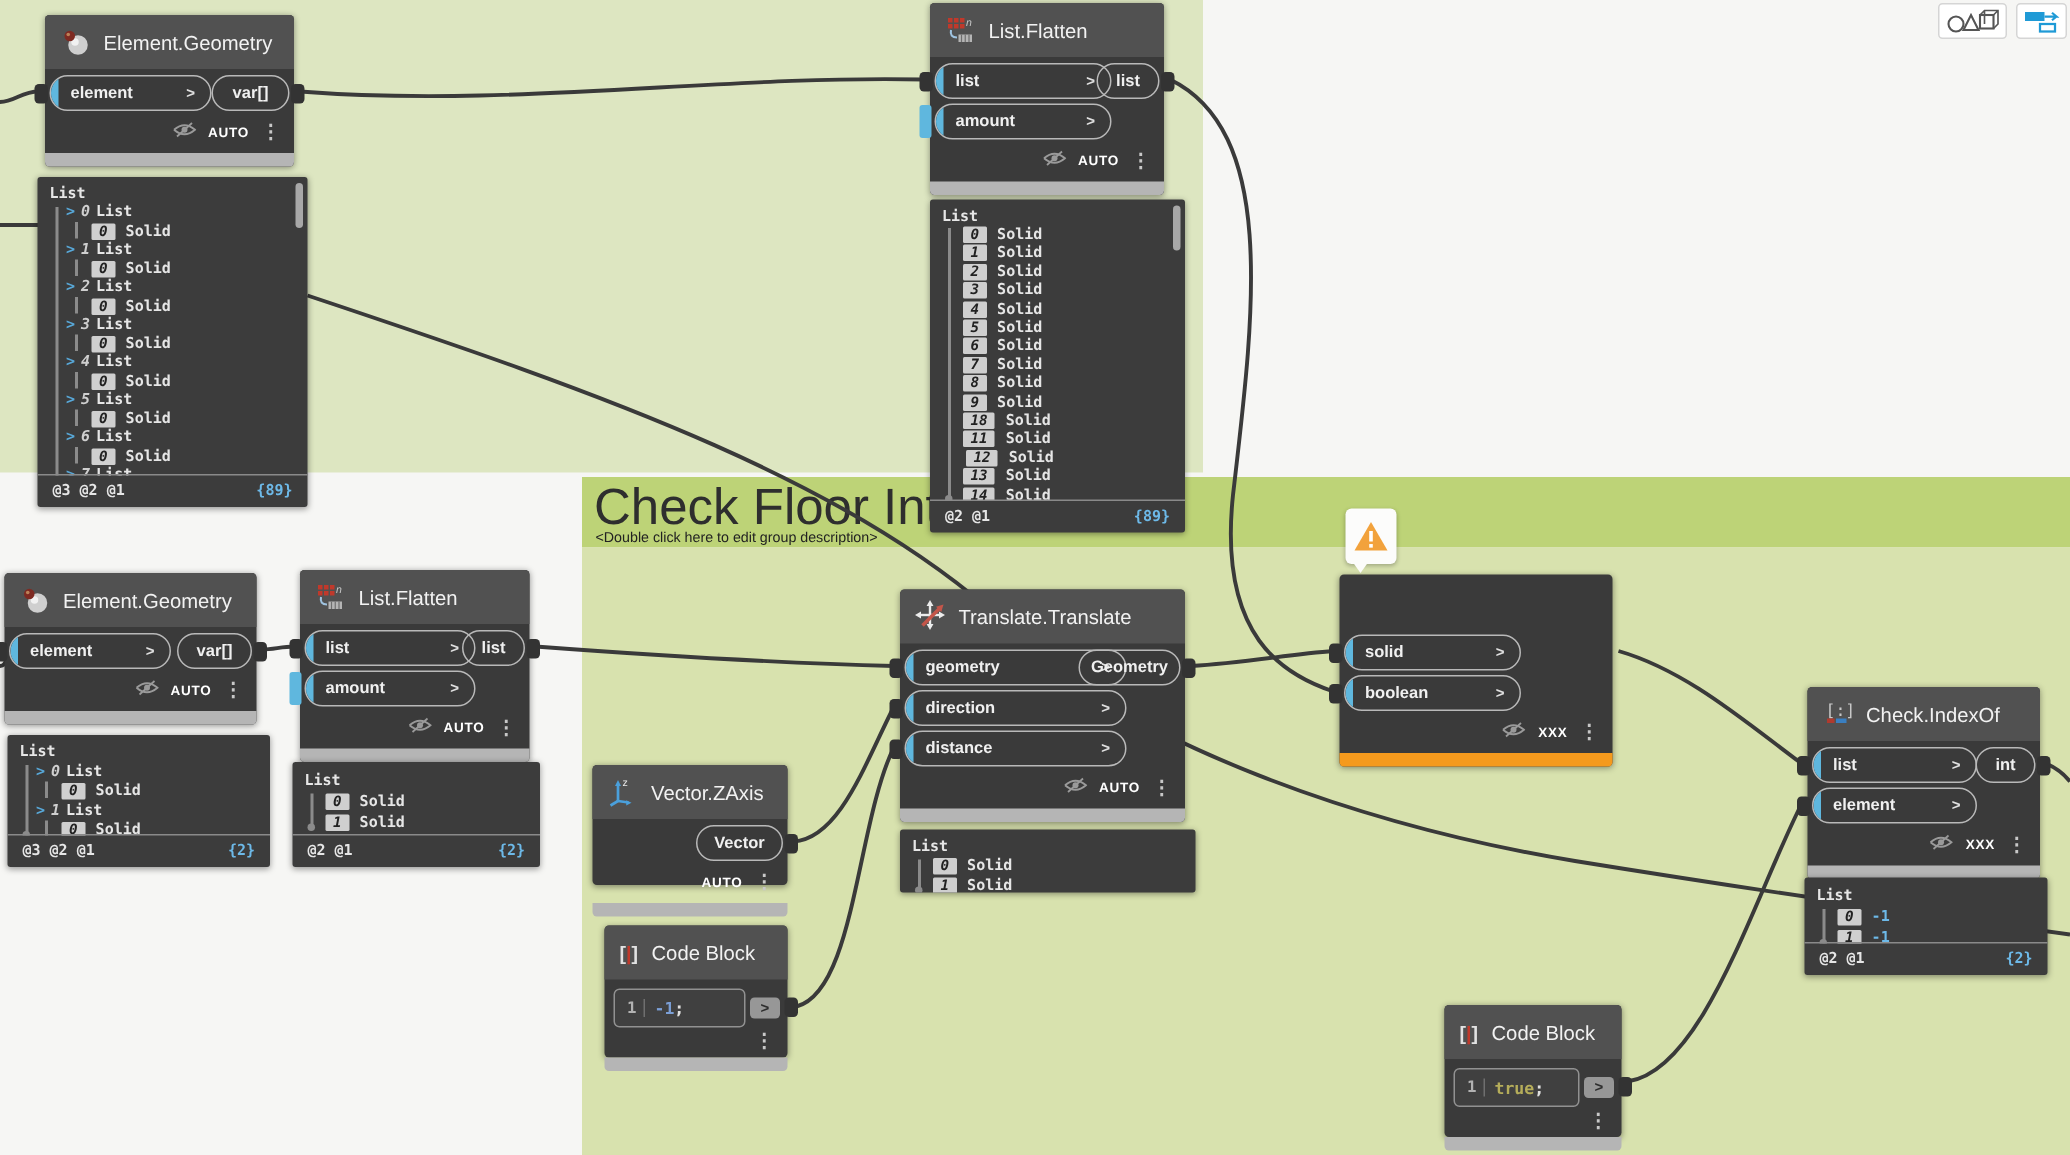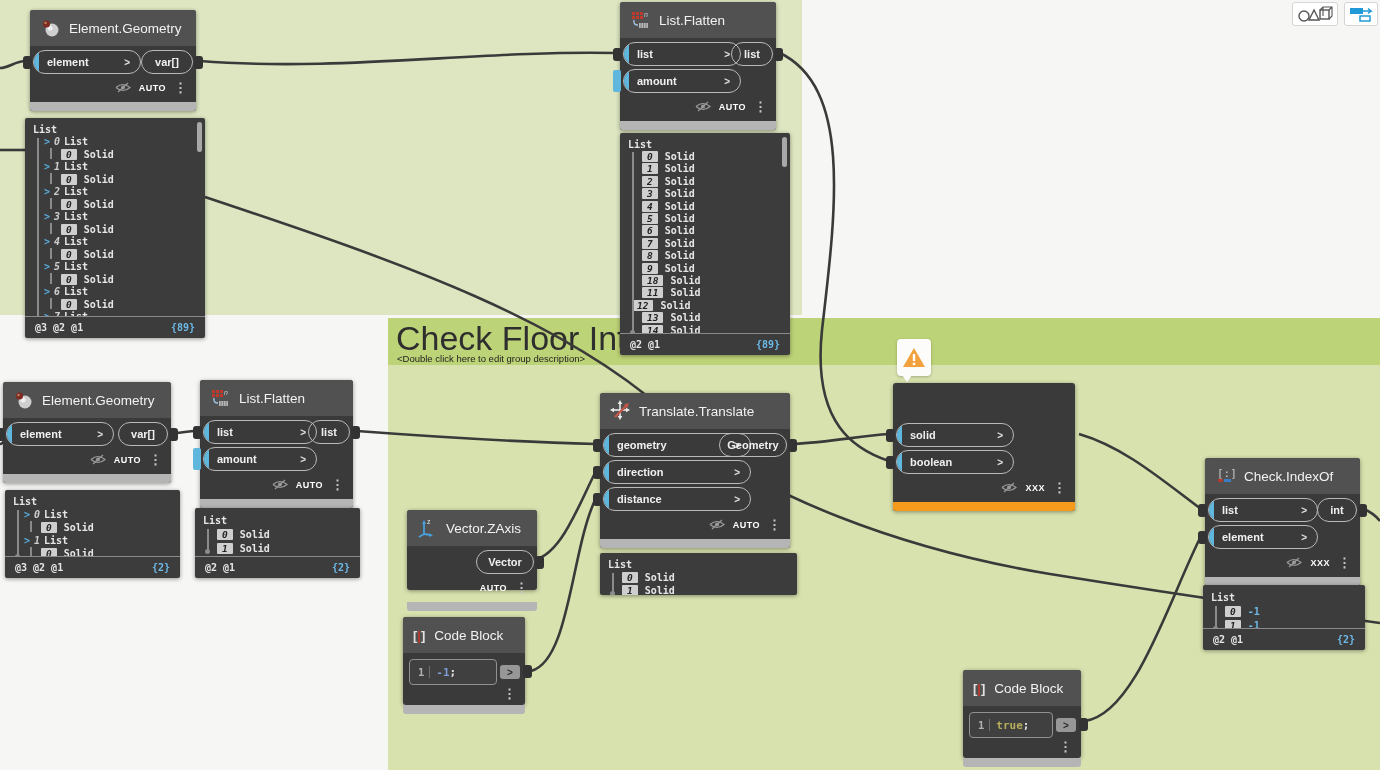--- a/index.html
+++ b/index.html
@@ -346,21 +346,21 @@
           <span><svg width="16" height="11" viewBox="0 0 16 11">
               <path d="M1,5.5 Q8,-0.5 15,5.5 Q8,11.5 1,5.5" fill="none" stroke="#9a9a9a" stroke-width="1.2"></path>
               <circle cx="8" cy="5.5" r="2" fill="#9a9a9a"></circle>
               <line x1="3" y1="10" x2="13" y2="1" stroke="#9a9a9a" stroke-width="1.2"></line>
             </svg></span>
           <span class="lacing">AUTO</span>
           <span class="dots">⋮</span>
         </div>
         <div class="strip" style="top: 146px; background: rgb(181, 181, 181);"></div>
       </div>
-      <div class="node" style="left: 407px; top: 510px; width: 130px; height: 80px;">
+      <div class="node" style="left: 395px; top: 510px; width: 130px; height: 80px;">
         <div class="node-header">
           <span class="icon-box">
             <svg width="20" height="20">
               <g stroke="#4aa0dc" stroke-width="1.8" fill="none">
                 <line x1="7" y1="16" x2="7" y2="5"></line>
                 <line x1="7" y1="16" x2="2" y2="19"></line>
                 <line x1="7" y1="16" x2="14" y2="17"></line>
               </g>
               <path d="M7,2 L9,6 L5,6Z" fill="#4aa0dc"></path>
               <path d="M16,17.2 L12.5,19 L12.5,15.5Z" fill="#4aa0dc"></path>
@@ -617,21 +617,21 @@
             <span>Solid</span>
           </div>
           <div class="prow" style="top: 141.4px; height: 12.4px; padding-left: 22px;">
             <span class="badge">18</span>
             <span>Solid</span>
           </div>
           <div class="prow" style="top: 153.8px; height: 12.4px; padding-left: 22px;">
             <span class="badge">11</span>
             <span>Solid</span>
           </div>
-          <div class="prow" style="top: 166.2px; height: 12.4px; padding-left: 12px;">
+          <div class="prow" style="top: 166.2px; height: 12.4px; padding-left: 24px;">
             <span class="badge">12</span>
             <span>Solid</span>
           </div>
           <div class="prow" style="top: 178.6px; height: 12.4px; padding-left: 22px;">
             <span class="badge">13</span>
             <span>Solid</span>
           </div>
           <div class="prow" style="top: 191px; height: 12.4px; padding-left: 22px;">
             <span class="badge">14</span>
             <span>Solid</span>

